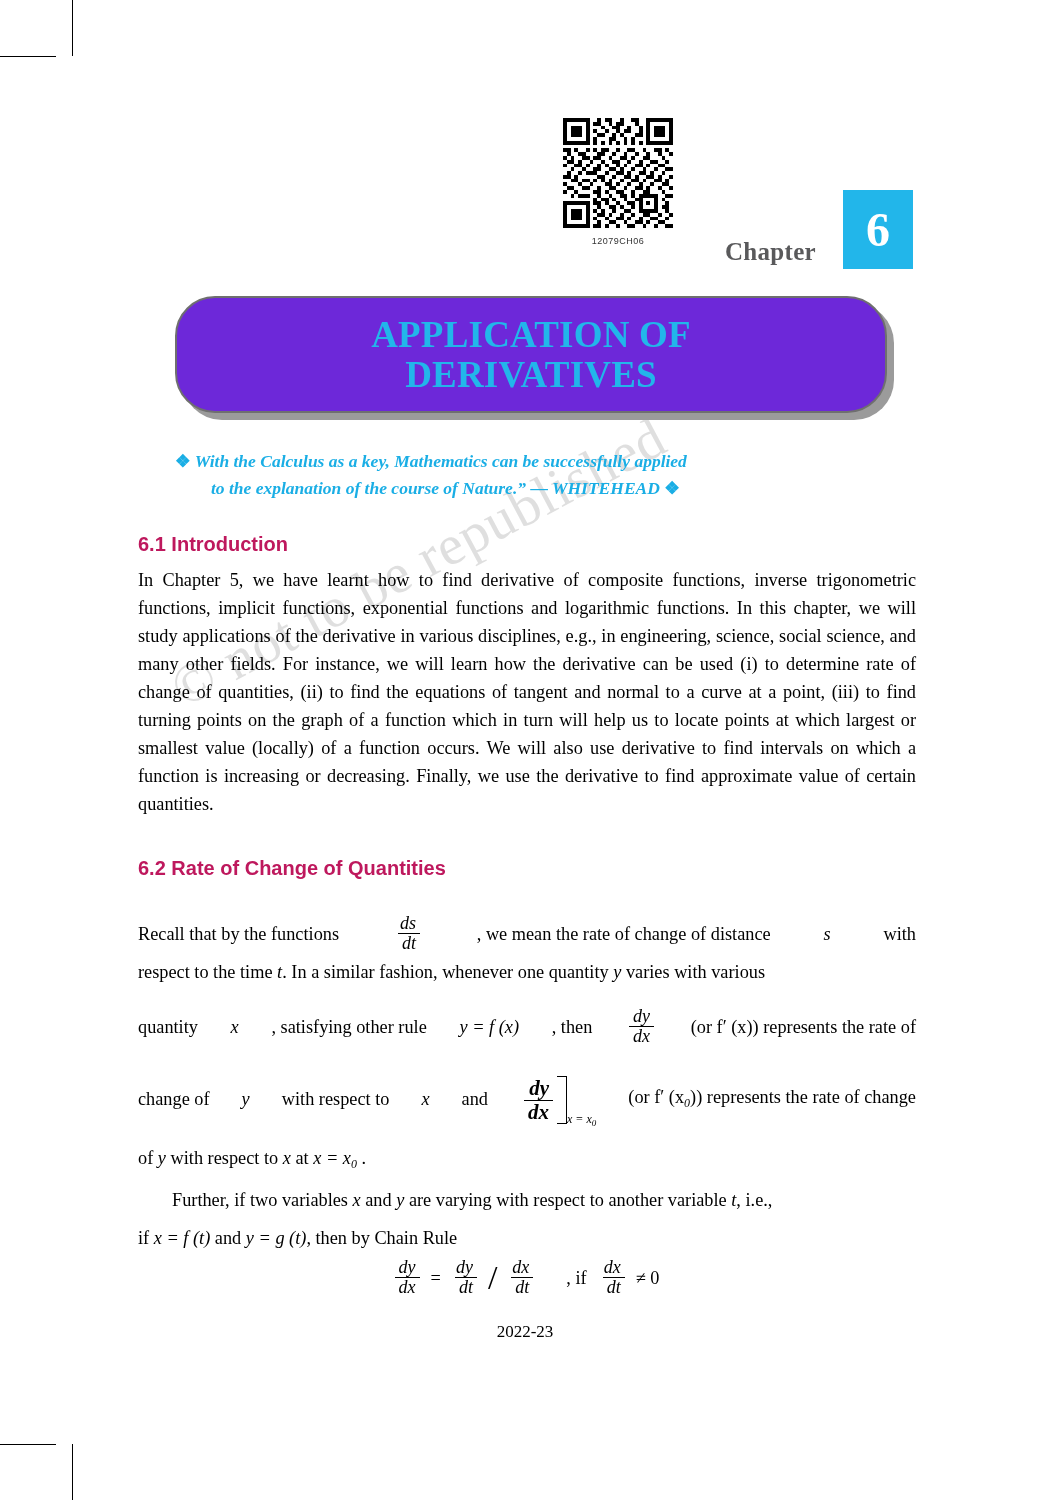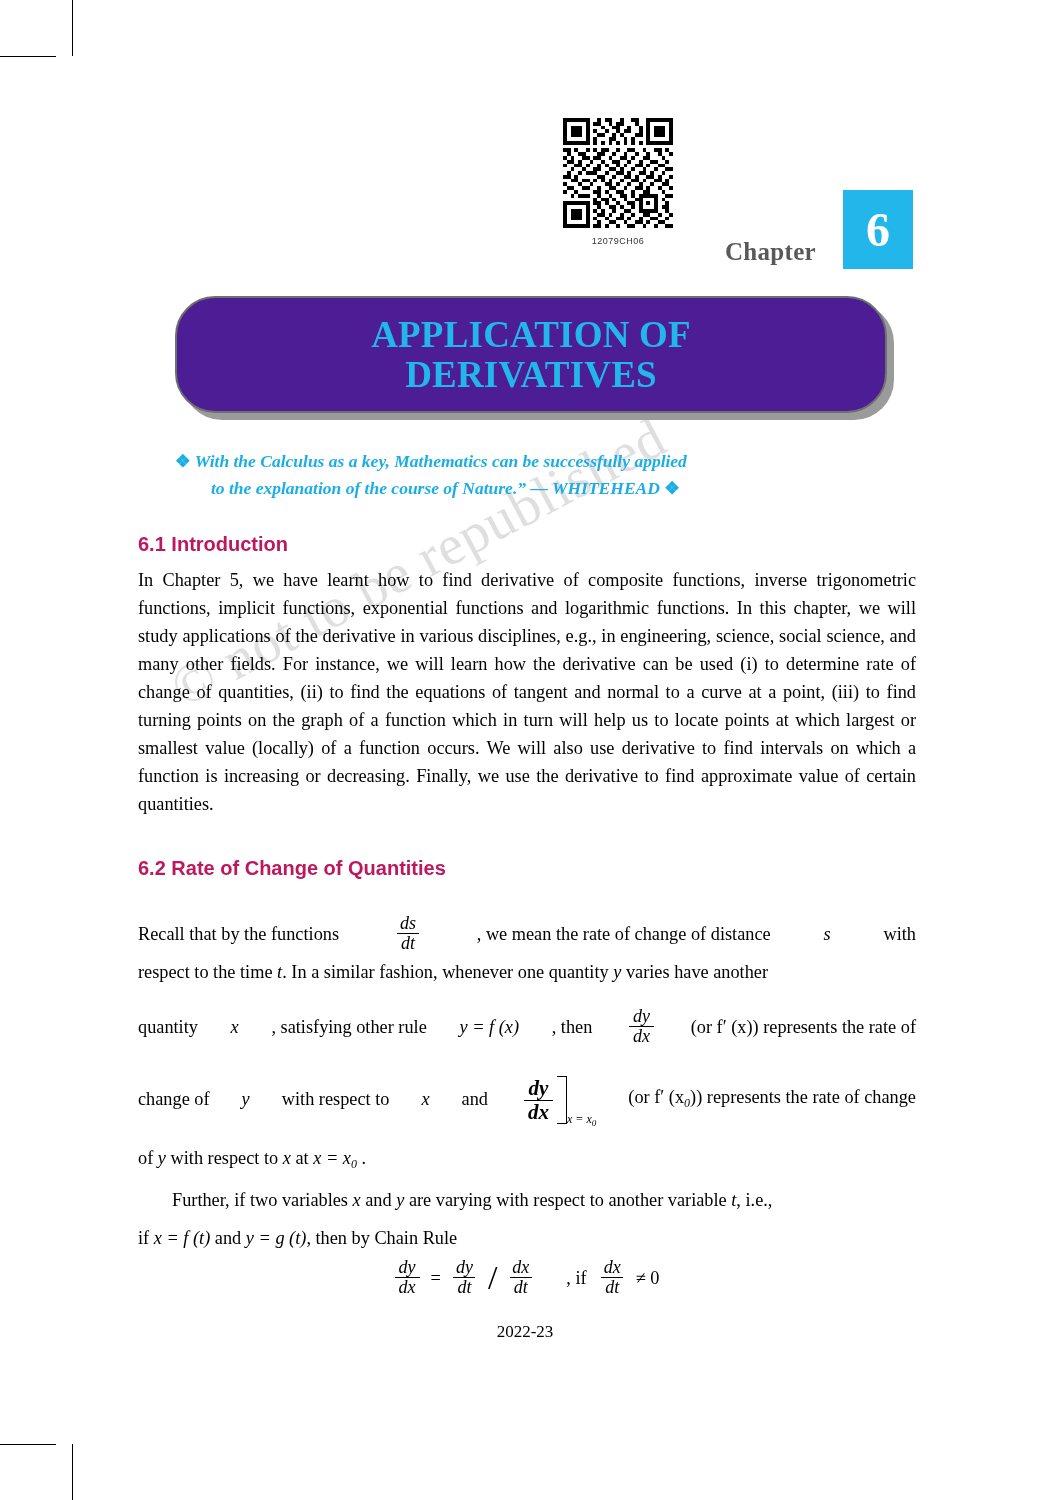--- a/index.html
+++ b/index.html
@@ -84,21 +84,21 @@
     background: #9b9b9b;
   }
   .title-box {
     position: absolute;
     left: 175px;
     top: 296px;
     width: 708px;
     height: 113px;
     border: 2px solid #6f6f6f;
     border-radius: 40px;
-    background: #4c1d95;
+    background: #6d28d9;
     display: flex;
     align-items: center;
     justify-content: center;
   }
   .title-text {
     color: #22b6ea;
     font-family: "Liberation Serif", serif;
     font-weight: bold;
     font-size: 37px;
     line-height: 1.08;
@@ -159,21 +159,21 @@
   .just {
     display: flex;
     justify-content: space-between;
     align-items: center;
     white-space: normal;
   }
   i.v { font-style: italic; }
   .frac {
     display: inline-flex;
     flex-direction: column;
-    align-items: center;
+    align-items: flex-end;
     vertical-align: middle;
     margin: 0 4px;
     font-size: 18px;
     line-height: 1.08;
     position: relative;
     top: -1px;
   }
   .frac .num { padding: 0 4px; font-style: italic; }
   .frac .den { padding: 0 4px; border-top: 1.2px solid #000; font-style: italic; }
   .frac.bold .num, .frac.bold .den { font-weight: bold; font-style: italic; }
@@ -506,21 +506,21 @@
     </span>
     <span>, we  mean  the  rate  of  change  of  distance</span>
     <i class="v">s</i>
     <span>with</span>
   </div>
 
   <div class="mline" style="left:138px; top:962px;">
     <span>respect to the time</span>
     <i class="v">t</i><span>. In a similar fashion, whenever one quantity</span>
     <i class="v">y</i>
-    <span>varies have another</span>
+    <span>varies with various</span>
   </div>
 
   <div class="mline just" style="left:138px; top:1008px; width:778px;">
     <span>quantity</span>
     <i class="v">x</i>
       <span>, satisfying other rule</span>
     <i class="v">y = f (x)</i>
       <span>, then</span>
     <span class="frac">
       <span class="num">dy</span>

